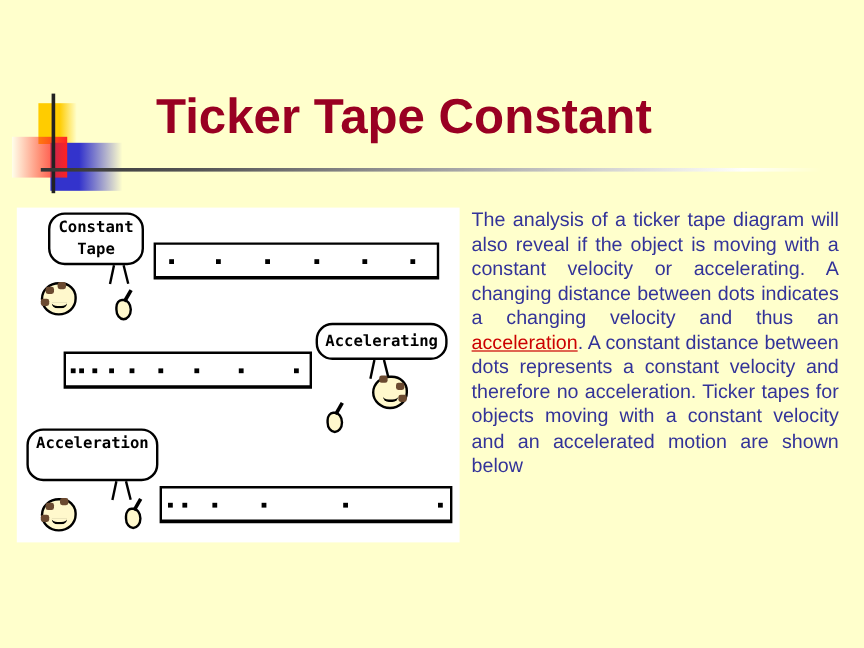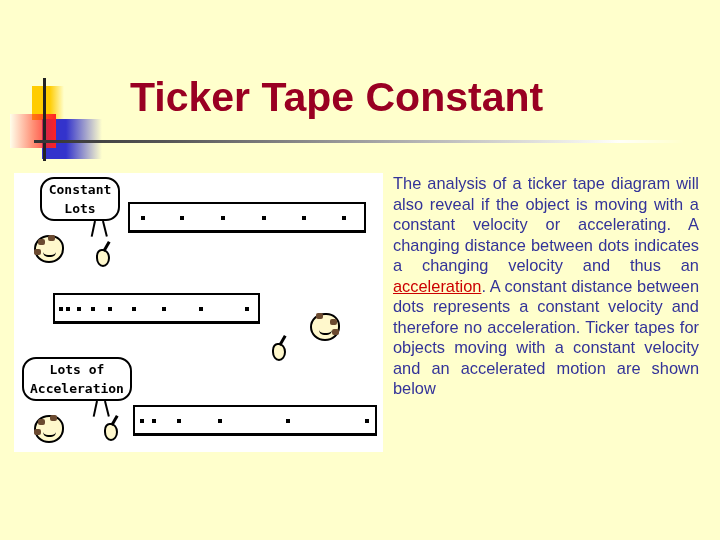--- a/index.html
+++ b/index.html
@@ -56,41 +56,44 @@
 <div class="deco sq-red"></div>
 <div class="deco vline"></div>
 <div class="deco hline"></div>
 
 <h1 class="title">Ticker Tape Constant</h1>
 
 <div class="panel">
 
   <div class="bubble" style="left:26px; top:4px; width:80px; height:44px; padding-top:1px;">
     <div>Constant</div>
-    <div>Lots</div>
+    <div>Tape</div>
     <span class="tail" style="left:52px; top:42px;"></span>
   </div>
   <div class="face" style="left:20px; top:62px;">
     <span class="hair" style="left:2px; top:2px;"></span>
       <span class="hair" style="left:12px; top:-2px;"></span>
       <span class="hair" style="left:-2px; top:12px;"></span>
     <span class="mouth"></span>
   </div>
   <div class="hand" style="left:82px; top:76px;"></div>
 
+  <div class="bubble" style="left:249px; top:96px; width:110px; height:31px; line-height:24px;">
+    <div>Accelerating</div>
+    <span class="tail" style="left:46px; top:29px;"></span>
+  </div>
   <div class="face" style="left:296px; top:140px;">
     <span class="hair" style="left:4px; top:-2px;"></span>
       <span class="hair" style="left:18px; top:4px;"></span>
       <span class="hair" style="left:20px; top:14px;"></span>
     <span class="mouth"></span>
   </div>
   <div class="hand" style="left:258px; top:170px;"></div>
 
   <div class="bubble" style="left:8px; top:184px; width:110px; height:44px; padding-top:1px;">
-    <div>Lots of</div>
     <div>Acceleration</div>
     <span class="tail" style="left:72px; top:42px;"></span>
   </div>
   <div class="face" style="left:20px; top:242px;">
     <span class="hair" style="left:2px; top:2px;"></span>
       <span class="hair" style="left:14px; top:-2px;"></span>
       <span class="hair" style="left:-2px; top:12px;"></span>
     <span class="mouth"></span>
   </div>
   <div class="hand" style="left:90px; top:250px;"></div>

